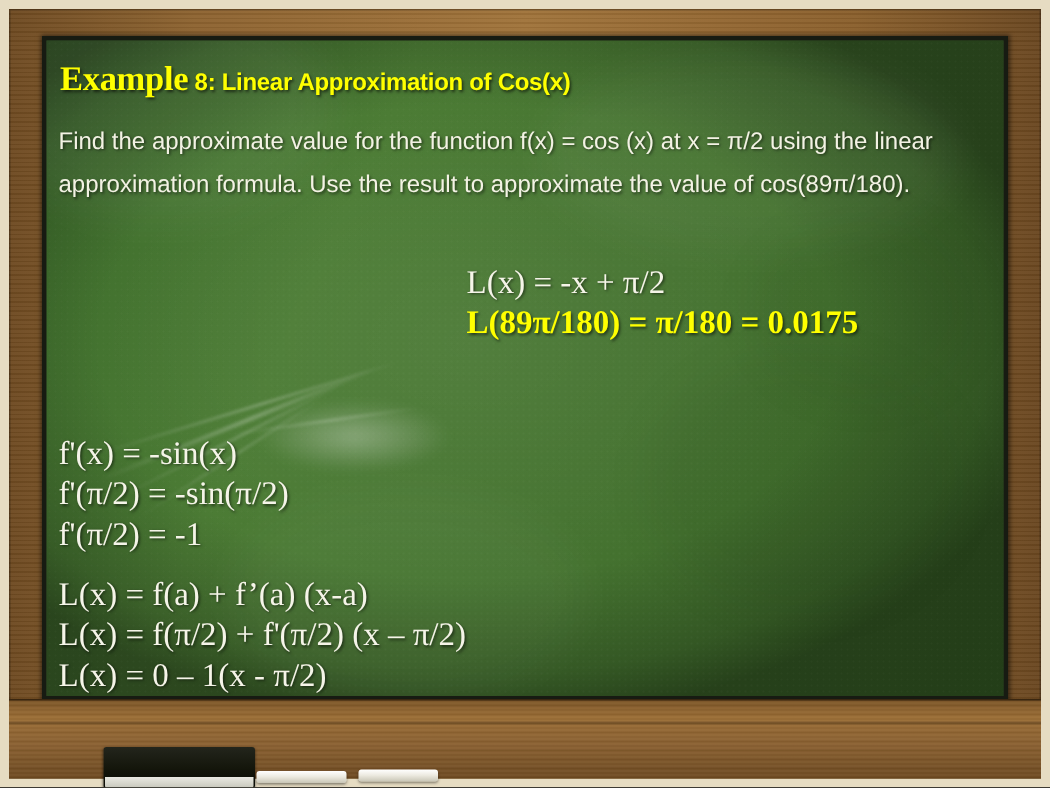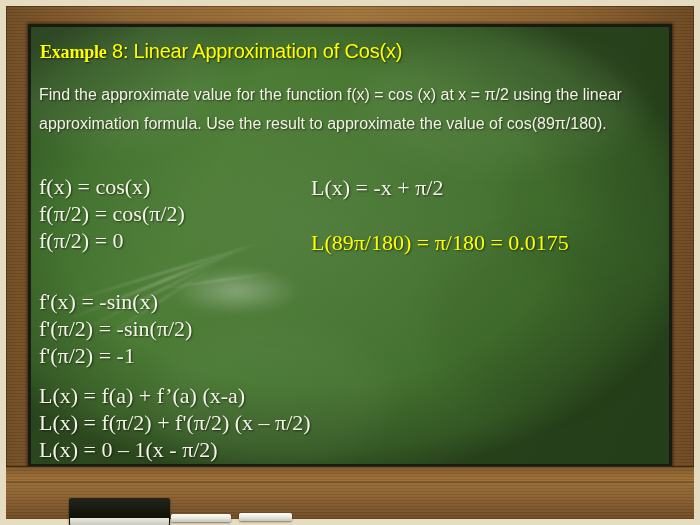--- a/index.html
+++ b/index.html
@@ -121,27 +121,27 @@
     left: 9px;
     top: 13px;
     white-space: nowrap;
     color: #ffff00;
     text-shadow: 1px 1px 2px rgba(0,0,0,0.6);
     letter-spacing: -0.2px;
   }
   .title .serif-part {
     font-family: "Liberation Serif", "DejaVu Serif", serif;
     font-weight: bold;
-    font-size: 18px;
+    font-size: 23px;
     margin-top: 39px;
   }
   .title .sans-part {
     font-family: "Liberation Sans", sans-serif;
-    font-weight: normal;
-    font-size: 20px;
+    font-weight: bold;
+    font-size: 16px;
   }
 
   .prompt {
     position: absolute;
     left: 8px;
     top: 53px;
     width: 617px;
     color: #f3f2e4;
     font-family: "Liberation Sans", sans-serif;
     font-size: 16px;
@@ -160,22 +160,21 @@
   }
   .math div { white-space: nowrap; }
 
   .grp-left-a  { left: 8px;   top: 146px; }
   .grp-right-a { left: 280px; top: 147px; }
   .grp-left-b  { left: 8px;   top: 261px; }
   .grp-left-c  { left: 8px;   top: 355px; }
 
   .hl {
     color: #ffff00;
-    font-weight: normal;
-    margin-top: 28px;
+    font-weight: bold;
   }
 
   
   .ledge {
     position: absolute;
     left: 6px;
     right: 6px;
     bottom: 6px;
     height: 52px;
     background:
@@ -246,25 +245,20 @@
     <div class="smear" style="left:120px; top:262px; width:130px; height:2px; transform:rotate(-8deg); transform-origin:left center; opacity:0.45;"></div>
 
     <div class="board-noise"></div>
 
     <div class="content">
 
       <div class="title"><span class="serif-part">Example</span><span class="sans-part"> 8: Linear Approximation of Cos(x)</span></div>
 
       <div class="prompt">Find the approximate value for the function f(x) = cos (x) at x = π/2 using the linear approximation formula. Use the result to approximate the value of cos(89π/180).</div>
 
-      <div class="math grp-left-a">
-        <div>f(x) = cos(x)</div>
-        <div>f(π/2) = cos(π/2)</div>
-        <div>f(π/2) = 0</div>
-      </div>
 
       <div class="math grp-right-a">
         <div>L(x) = -x + π/2</div>
         <div class="hl">L(89π/180) = π/180 = 0.0175</div>
       </div>
 
       <div class="math grp-left-b">
         <div>f'(x) = -sin(x)</div>
         <div>f'(π/2) = -sin(π/2)</div>
         <div>f'(π/2) = -1</div>

